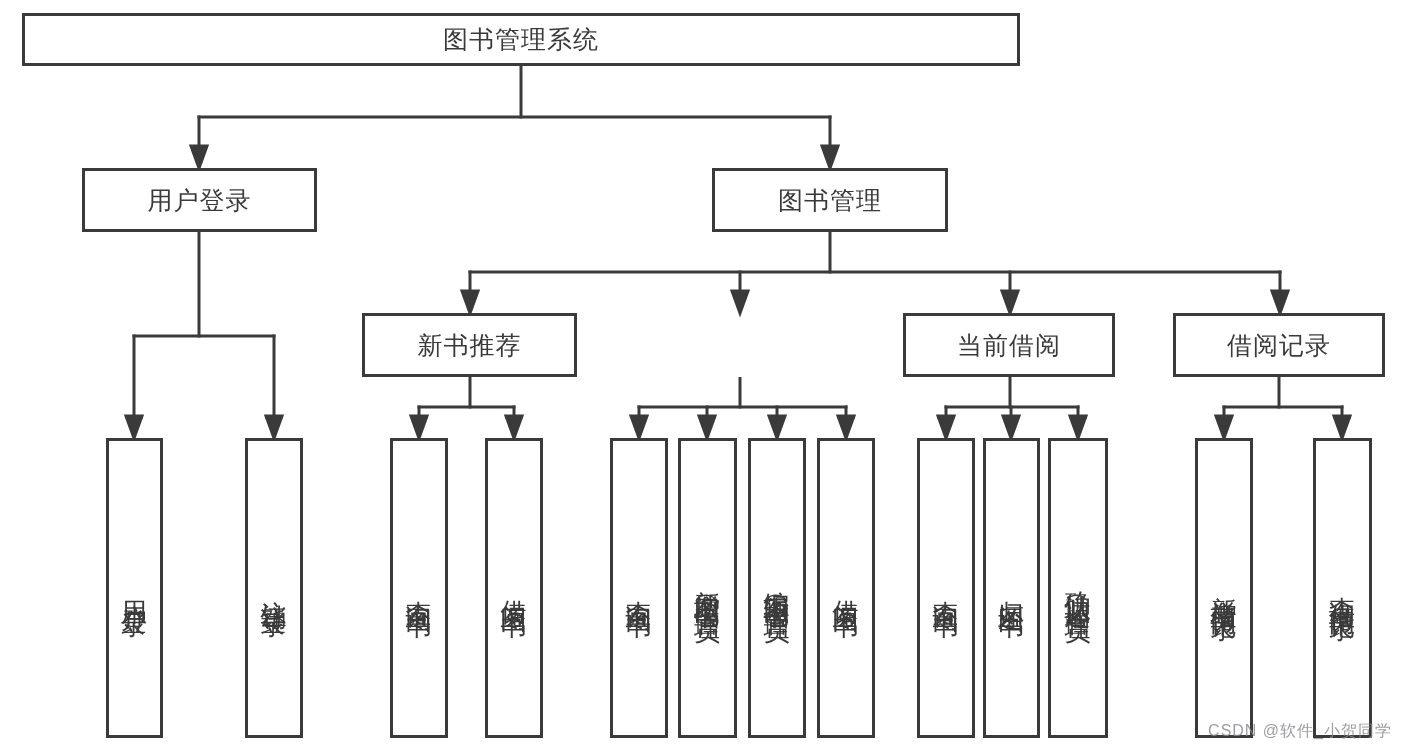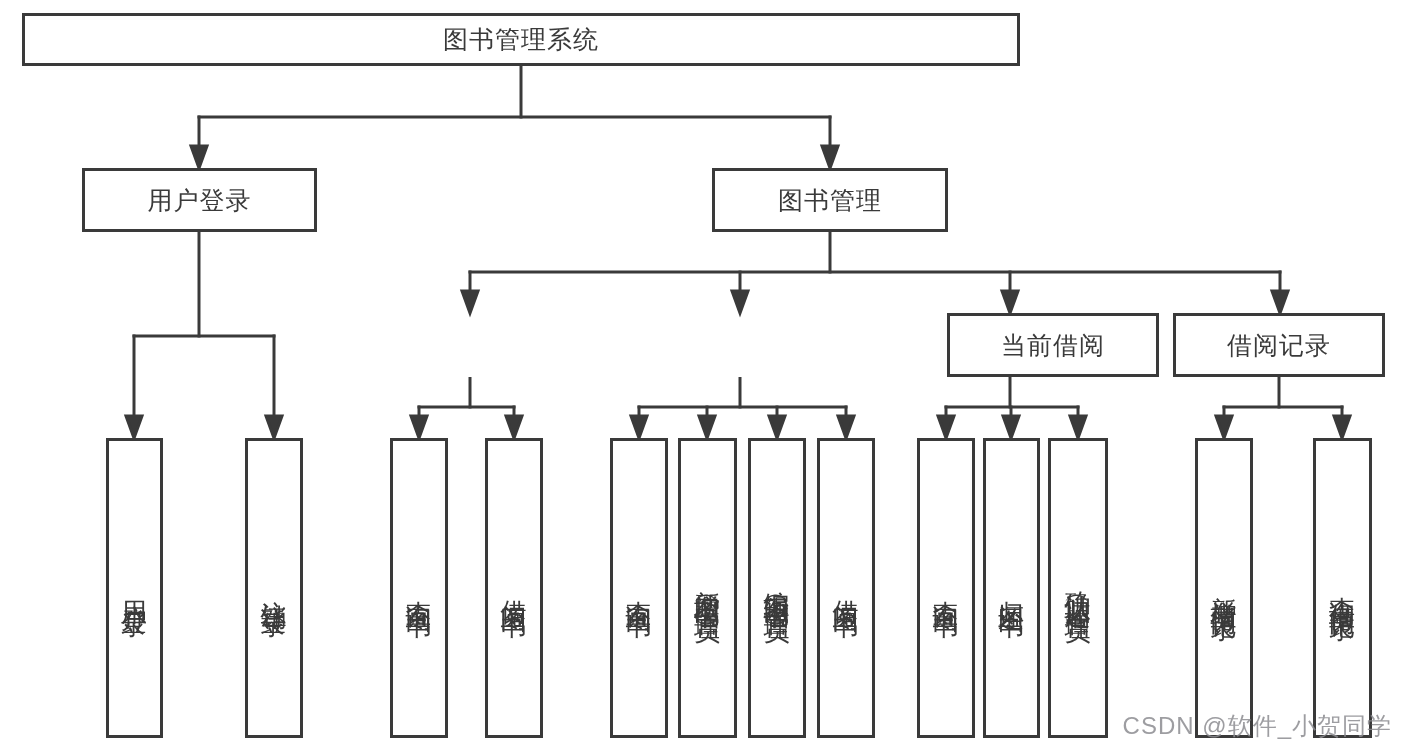--- a/index.html
+++ b/index.html
@@ -45,21 +45,21 @@
     letter-spacing: 4px;
     line-height: 1;
     white-space: nowrap;
   }
   
   .n-root   { left: 22px;   top: 13px;  width: 998px; height: 53px; }
   .n-login  { left: 82px;   top: 168px; width: 235px; height: 64px; }
   .n-mgmt   { left: 712px;  top: 168px; width: 236px; height: 64px; font-family: Liberation Serif, serif; }
   .n-newbk  { left: 362px;  top: 313px; width: 215px; height: 64px; }
   .n-borrow { left: 633px;  top: 313px; width: 215px; height: 64px; }
-  .n-curr   { left: 903px;  top: 313px; width: 212px; height: 64px; margin-left: 44px; }
+  .n-curr   { left: 903px;  top: 313px; width: 212px; height: 64px; }
   .n-record { left: 1173px; top: 313px; width: 212px; height: 64px; }
   
   .leaf { top: 438px; height: 300px; }
   .l-1  { left: 106px;  width: 57px; }
   .l-2  { left: 245px;  width: 58px; }
   .l-3  { left: 390px;  width: 58px; }
   .l-4  { left: 485px;  width: 58px; }
   .l-5  { left: 610px;  width: 58px; }
   .l-6  { left: 678px;  width: 59px; }
   .l-7  { left: 748px;  width: 58px; }
@@ -67,21 +67,21 @@
   .l-9  { left: 917px;  width: 58px; }
   .l-10 { left: 983px;  width: 57px; }
   .l-11 { left: 1048px; width: 60px; }
   .l-12 { left: 1195px; width: 58px; }
   .l-13 { left: 1313px; width: 59px; }
   #watermark {
     position: absolute;
     right: 13px;
     bottom: 5px;
     z-index: 5;
-    font-size: 24px;
+    font-size: 16px;
     color: rgba(140, 140, 145, 0.85);
     letter-spacing: 1px;
     white-space: nowrap;
   }
 </style>
 </head>
 <body>
 
 <div id="stage">
 
@@ -151,20 +151,23 @@
     <span>图书管理系统</span>
   </div>
 
   <div class="node n-login">
     <span>用户登录</span>
   </div>
   <div class="node n-mgmt">
     <span>图书管理</span>
   </div>
 
+  <div class="node n-newbk">
+    <span>新书推荐</span>
+  </div>
   <div class="node n-curr">
     <span>当前借阅</span>
   </div>
   <div class="node n-record">
     <span>借阅记录</span>
   </div>
 
   <div class="leaf l-1">
     <span>用户登录</span>
   </div>

